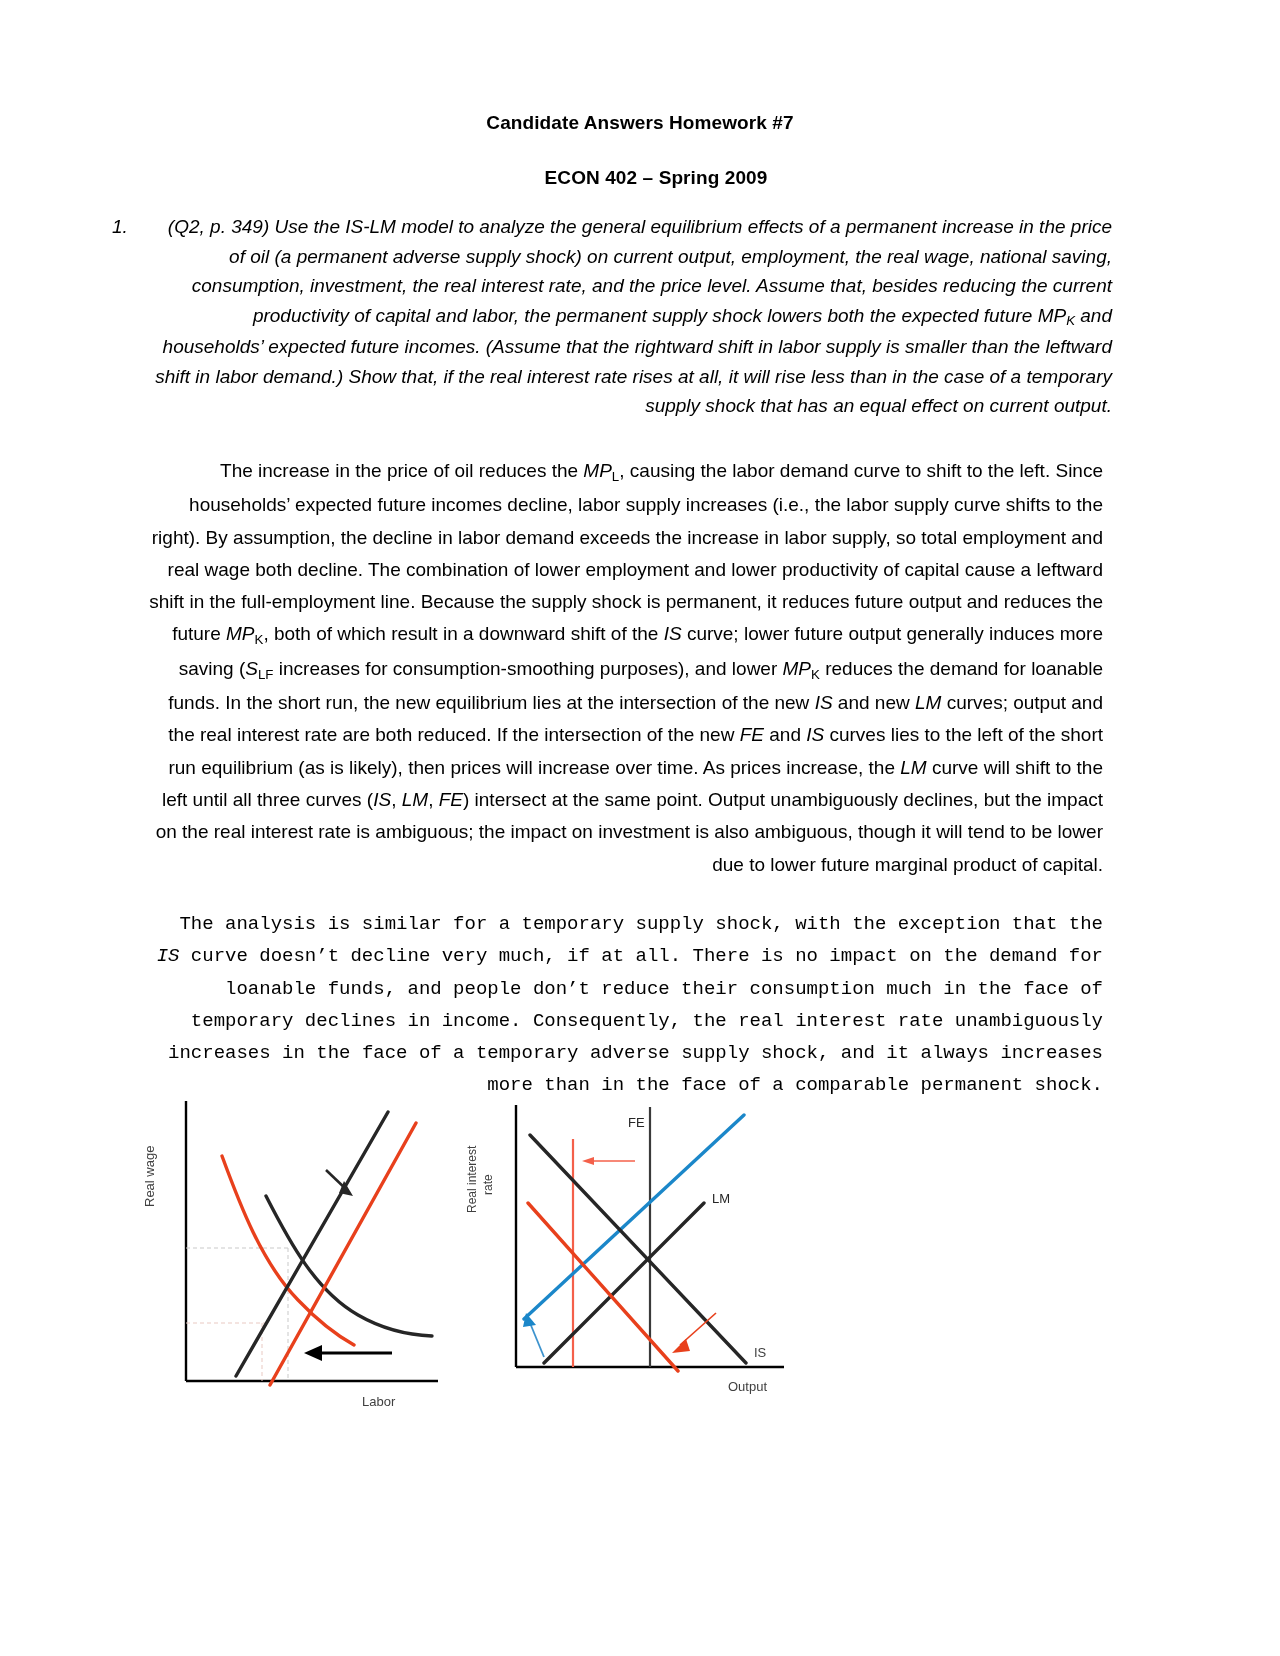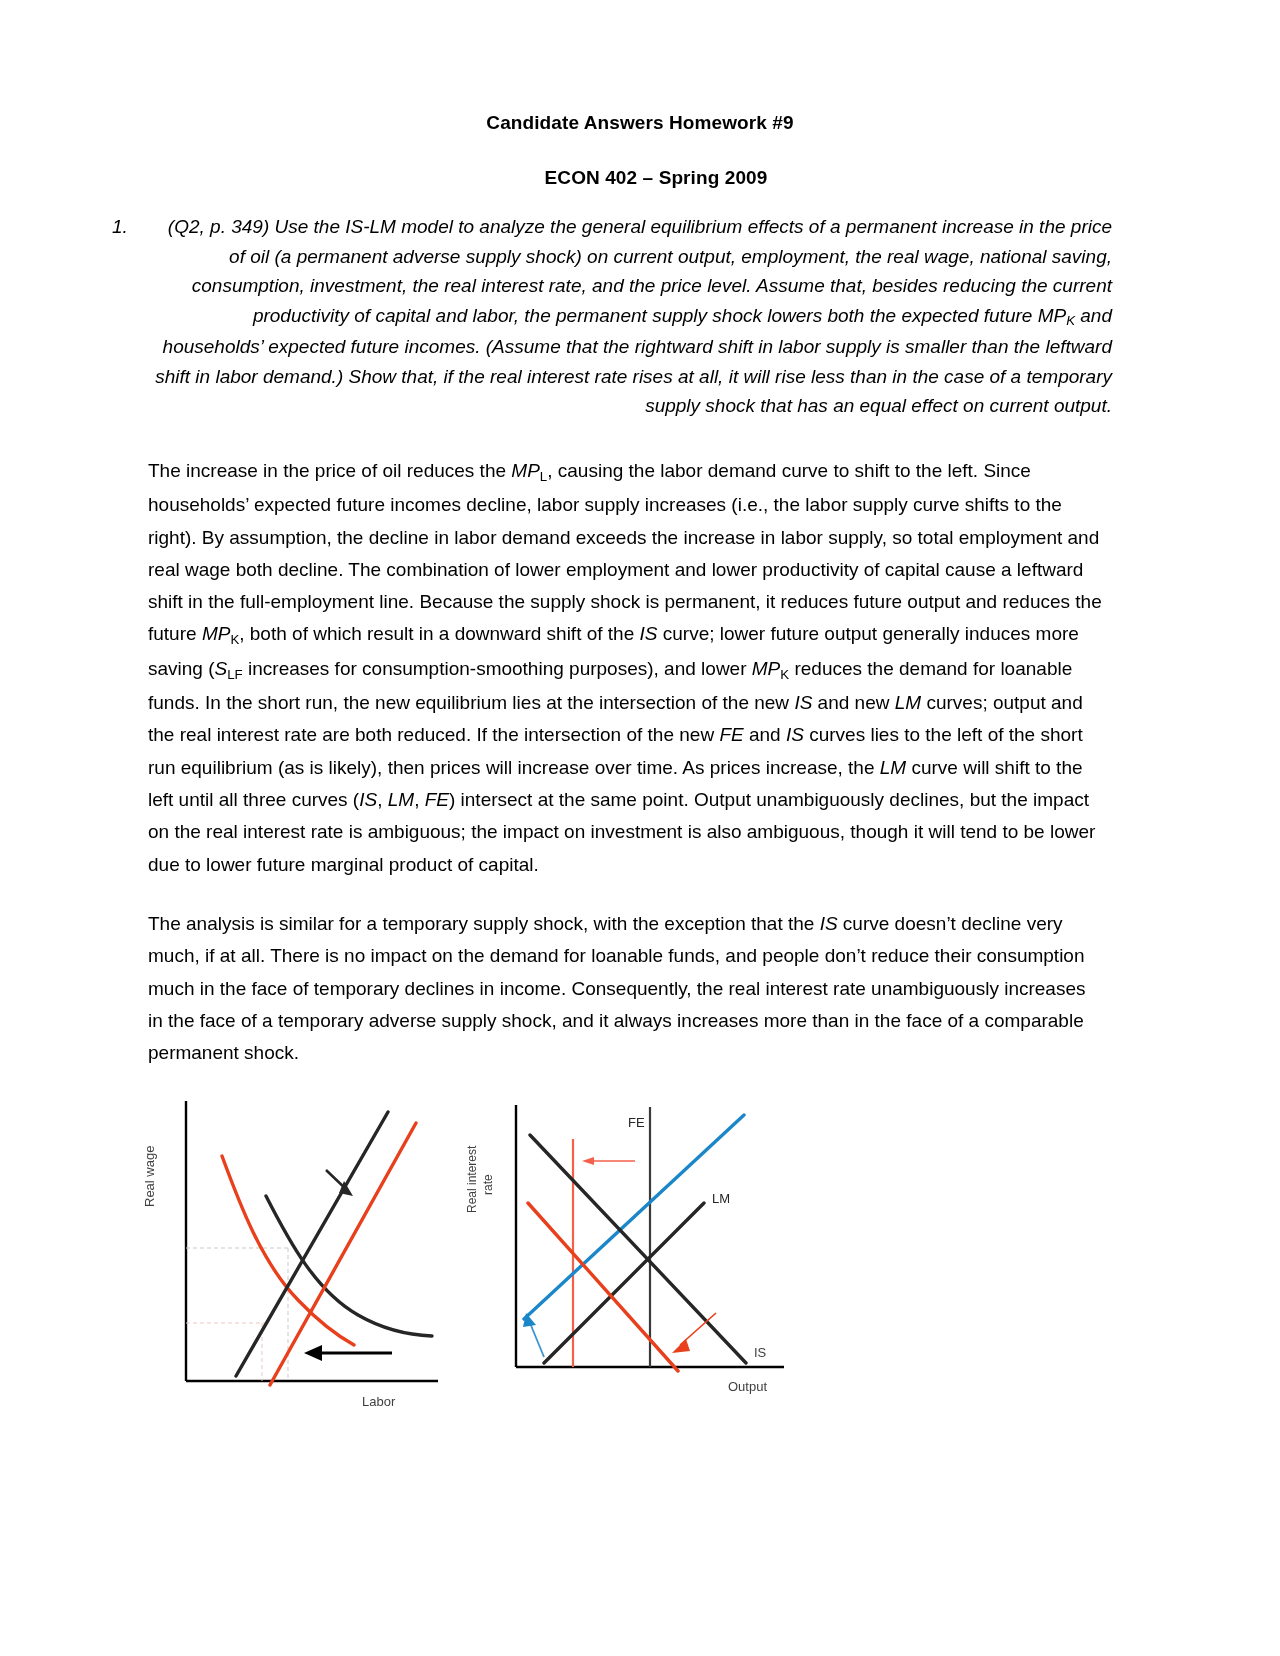--- a/index.html
+++ b/index.html
@@ -51,24 +51,24 @@
     text-align: right;
     flex: 1 1 auto;
   }
 
   .para {
     position: absolute;
     left: 148px;
     width: 955px;
     font-size: 19px;
     line-height: 32.3px;
-    text-align: left;
+    text-align: right;
   }
   .para-1 { top: 455px; }
-  .para-2 { top: 908px; }
+  .para-2 { top: 908px; font-family: Liberation Mono, monospace; }
 
   i.math { font-style: italic; }
   sub { font-size: 0.70em; vertical-align: baseline; position: relative; top: 0.28em; }
 
   
   .figures {
     position: absolute;
     top: 1095px;
     left: 0;
     width: 1280px;
@@ -80,21 +80,21 @@
   }
   .fig-labor { left: 140px; }
   .fig-islm  { left: 460px; }
   .fig svg { display: block; }
 </style>
 </head>
 <body>
 
 <div class="page">
 
-  <h1 class="doc-title title-1">Candidate Answers Homework #9</h1>
+  <h1 class="doc-title title-1">Candidate Answers Homework #7</h1>
   <h1 class="doc-title title-2">ECON 402 – Spring 2009</h1>
 
   <div class="q-block">
     <div class="q-num">1.</div>
     <div class="q-text">
       <span>(Q2, p. 349) Use the IS-LM model to analyze the general equilibrium effects of a permanent increase in the price of oil (a permanent adverse supply shock) on current output, employment, the real wage, national saving, consumption, investment, the real interest rate, and the price level.  Assume that, besides reducing the current productivity of capital and labor, the permanent supply shock lowers both the expected future </span><i class="math">MP</i><sub>K</sub><span> and households’ expected future incomes.  (Assume that the rightward shift in labor supply is smaller than the leftward shift in labor demand.)  Show that, if the real interest rate rises at all, it will rise less than in the case of a temporary supply shock that has an equal effect on current output.</span>
     </div>
   </div>
 
   <div class="para para-1">

